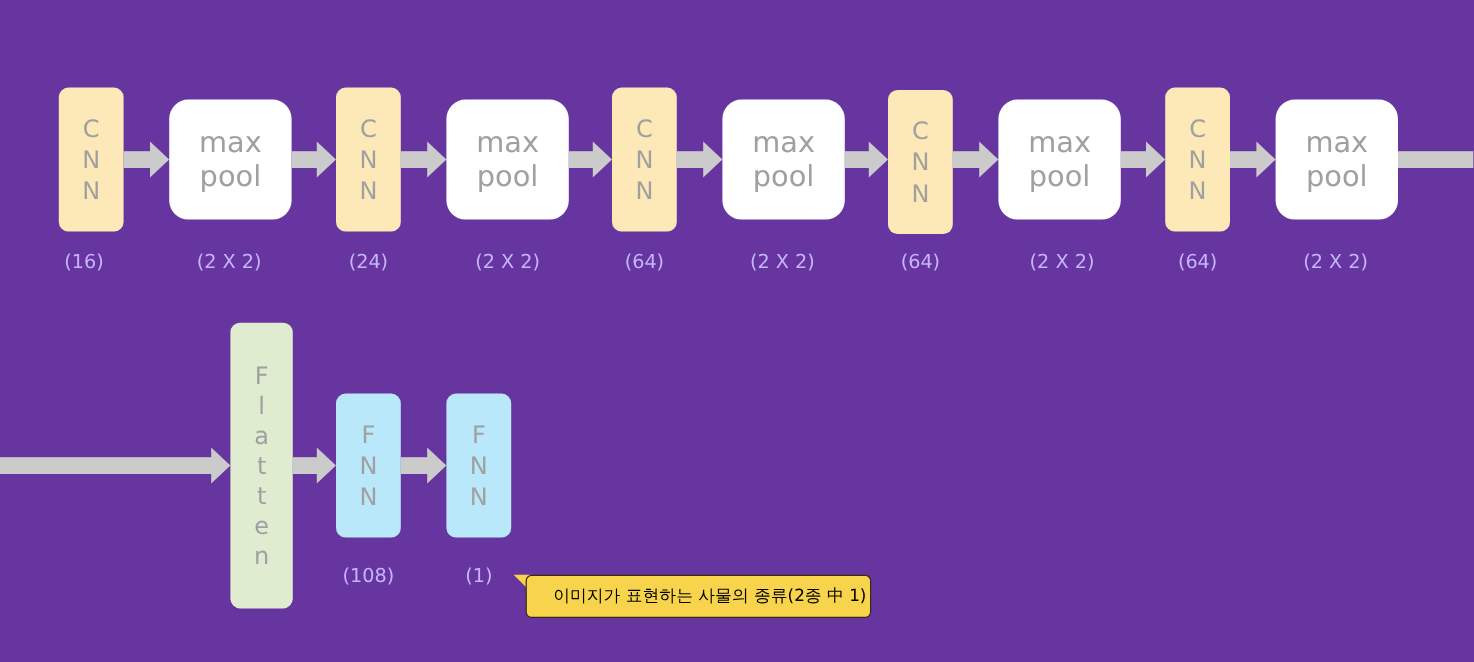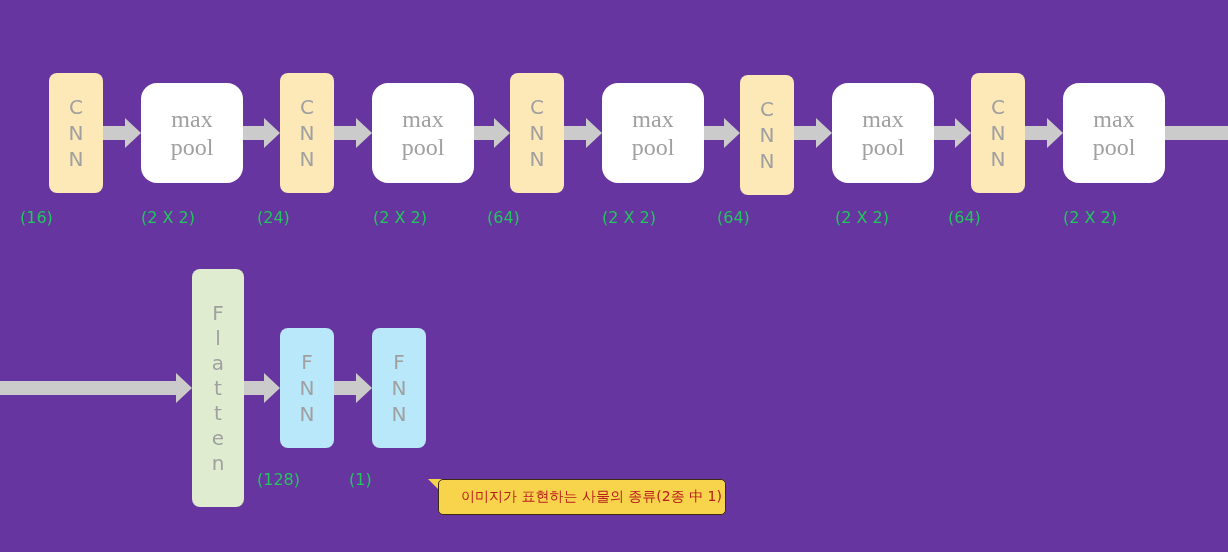--- a/index.html
+++ b/index.html
@@ -1,34 +1,34 @@
 <!DOCTYPE html>
 <html><head>
 <meta charset="utf-8">
 <style>
   html, body { margin:0; padding:0; }
   body { width:1228px; height:552px; background:#67359f; position:relative; overflow:hidden;
          font-family:"DejaVu Sans", "Liberation Sans", sans-serif; }
   .node { position:absolute; border-radius:8px; display:flex; align-items:center; justify-content:center;
           color:#a0a0a0; text-align:center; box-sizing:border-box; }
   .cnn { background:#fde8b8; width:54px; height:120px; font-size:20px; line-height:26px; }
-  .pool { background:#ffffff; width:102px; height:100px; border-radius:16px; font-size:24px; line-height:28px;font-family:Liberation Serif, serif; }
+  .pool { background:#ffffff; width:102px; height:100px; border-radius:16px; font-size:24px; line-height:28px; }
   .flat { background:#dfeccf; width:52px; height:238px; font-size:20px; line-height:25px; }
   .fnn { background:#b9e8fb; width:54px; height:120px; font-size:20px; line-height:26px; }
   .vtext { display:flex; flex-direction:column; align-items:center; }
   .vtext span { display:block; }
-  .label { position:absolute; color:#22c55e; font-size:16px; width:100px; }
+  .label { position:absolute; color:#c4b5fd; font-size:16px; text-align:center; width:100px; }
   .arrow { position:absolute; height:14px; }
   .arrow .shaft { position:absolute; left:0; top:0; height:14px; background:#cbcbcb; }
   .arrow .head { position:absolute; top:-8px; width:0; height:0; border-top:15px solid transparent;
                  border-bottom:15px solid transparent; border-left:16px solid #cbcbcb; }
   .callout { position:absolute; left:428px; top:479px; width:298px; height:36px; }
   .callout .box { position:absolute; left:10px; top:0; width:288px; height:36px; background:#f7d44c;
                   border:1px solid #3a2a10; border-radius:5px; box-sizing:border-box;
-                  display:flex; align-items:center; padding-left:22px; font-size:14px; color:#b91c1c; }
+                  display:flex; align-items:center; padding-left:22px; font-size:14px; color:#000000; }
   .callout .tail { position:absolute; left:0; top:0; width:0; height:0; border-top:14px solid #f7d44c;
                    border-left:14px solid transparent; }
 </style>
 </head>
 <body>
 
 <div class="node cnn" style="left:49px;top:73px;">
   <div class="vtext">
       <span>C</span>
       <span>N</span>
@@ -173,21 +173,21 @@
     <div class="head" style="left:20px;"></div>
   </div>
 
 <div class="node fnn" style="left:280px;top:328px;">
   <div class="vtext">
       <span>F</span>
       <span>N</span>
       <span>N</span>
     </div>
 </div>
-<div class="label" style="left:257px;top:470px;">(128)</div>
+<div class="label" style="left:257px;top:470px;">(108)</div>
 <div class="arrow" style="left:334px;top:381px;width:38px;">
     <div class="shaft" style="width:24px;"></div>
     <div class="head" style="left:22px;"></div>
   </div>
 
 <div class="node fnn" style="left:372px;top:328px;">
   <div class="vtext">
       <span>F</span>
       <span>N</span>
       <span>N</span>

